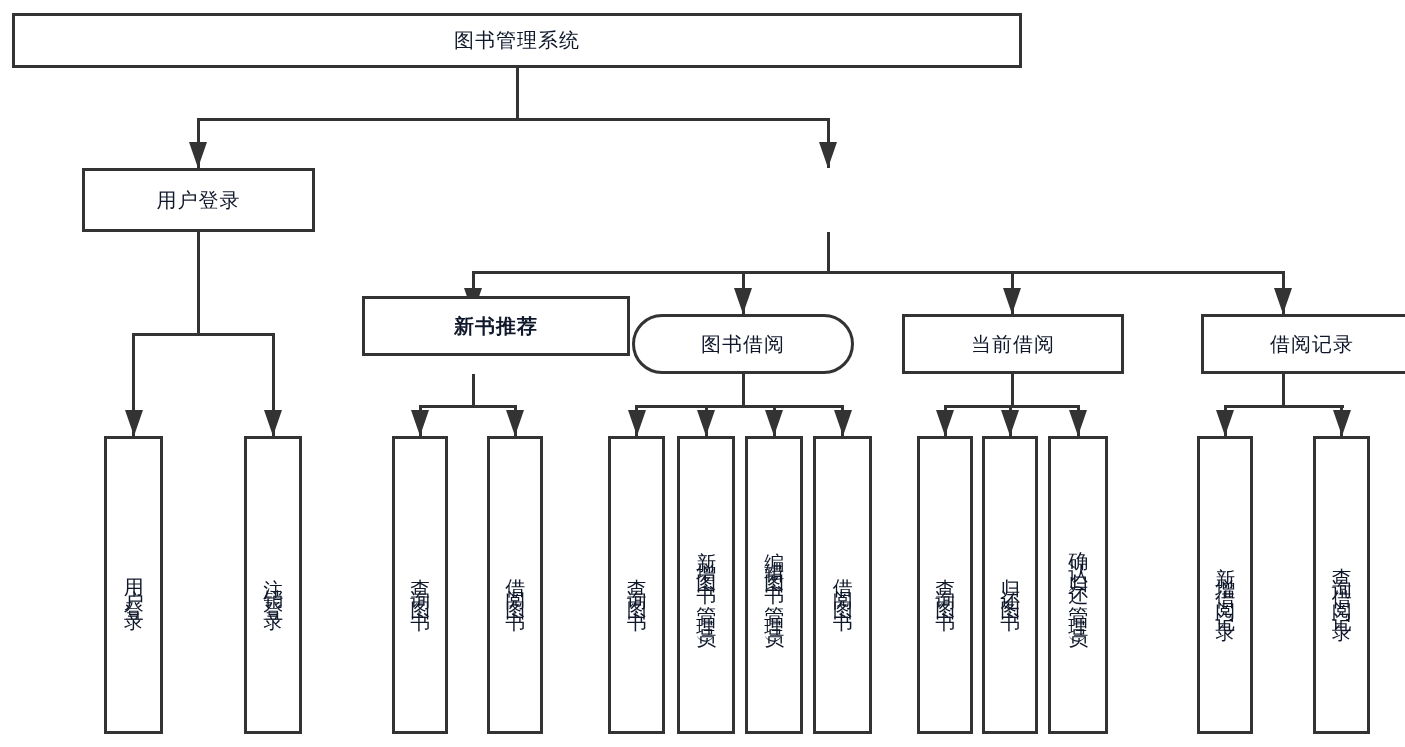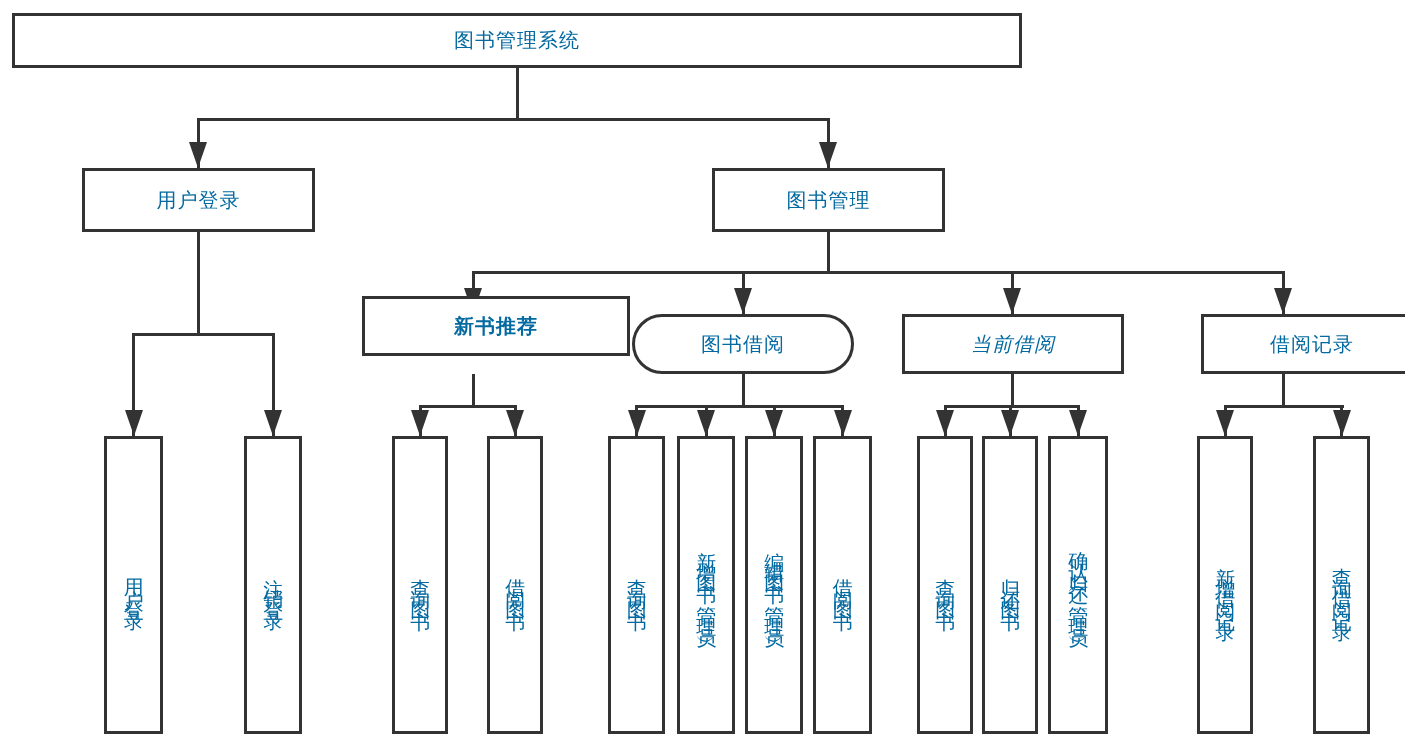--- a/index.html
+++ b/index.html
@@ -3,21 +3,21 @@
 <meta charset="utf-8">
 <style>
   html,body{margin:0;padding:0;background:#fff;}
   #canvas{
     position:relative;width:1405px;height:747px;background:#ffffff;
     font-family:"Liberation Sans",sans-serif;overflow:hidden;
   }
   .box{
     position:absolute;box-sizing:border-box;border:3px solid #333333;background:#ffffff;
     display:flex;align-items:center;justify-content:center;
-    color:#0369a1;font-size:20px;letter-spacing:1px;
+    color:#0f172a;font-size:20px;letter-spacing:1px;
   }
   .vtext{
     writing-mode:vertical-lr;text-orientation:mixed;
     letter-spacing:11px;line-height:1.08;white-space:nowrap;
   }
   .hline{position:absolute;height:3px;background:#333333;}
   .vline{position:absolute;width:3px;background:#333333;}
   .arrow{
     position:absolute;width:0;height:0;
     border-left:9px solid transparent;border-right:9px solid transparent;
@@ -36,21 +36,20 @@
   <div class="box" style="left:12px;top:13px;width:1010px;height:55px;">图书管理系统</div>
 
   <div class="vline" style="left:515.5px;top:68px;height:53px;"></div>
   <div class="hline" style="left:196.5px;top:118px;width:633px;"></div>
   <div class="vline" style="left:196.5px;top:120px;height:48px;"></div>
   <div class="vline" style="left:826.5px;top:120px;height:48px;"></div>
   <div class="arrow" style="left:189px;top:142px;"></div>
   <div class="arrow" style="left:819px;top:142px;"></div>
 
   <div class="box" style="left:82px;top:168px;width:233px;height:64px;">用户登录</div>
-  <div class="box" style="left:712px;top:168px;width:233px;height:64px;">图书管理</div>
 
   <div class="vline" style="left:196.5px;top:232px;height:104px;"></div>
   <div class="hline" style="left:132px;top:333px;width:143px;"></div>
   <div class="vline" style="left:132px;top:335px;height:101px;"></div>
   <div class="vline" style="left:271.5px;top:335px;height:101px;"></div>
   <div class="arrow" style="left:124.5px;top:410px;"></div>
   <div class="arrow" style="left:264px;top:410px;"></div>
 
   <div class="vline" style="left:826.5px;top:232px;height:42px;"></div>
   <div class="hline" style="left:471.5px;top:271px;width:813px;"></div>
@@ -58,21 +57,21 @@
   <div class="vline" style="left:741.5px;top:273px;height:41px;"></div>
   <div class="vline" style="left:1010.5px;top:273px;height:41px;"></div>
   <div class="vline" style="left:1281.5px;top:273px;height:41px;"></div>
   <div class="arrow" style="left:464px;top:288px;"></div>
   <div class="arrow" style="left:734px;top:288px;"></div>
   <div class="arrow" style="left:1003px;top:288px;"></div>
   <div class="arrow" style="left:1274px;top:288px;"></div>
 
   <div class="box" style="left:362px;top:296px;width:268px;height:60px;font-weight:bold;">新书推荐</div>
   <div class="box" style="left:632px;top:314px;width:222px;height:60px;border-radius:30px;">图书借阅</div>
-  <div class="box" style="left:902px;top:314px;width:222px;height:60px;font-style:italic;">当前借阅</div>
+  <div class="box" style="left:902px;top:314px;width:222px;height:60px;">当前借阅</div>
   <div class="box" style="left:1172px;top:314px;width:222px;height:60px;margin-left:29px;">借阅记录</div>
 
   <div class="vline" style="left:471.5px;top:374px;height:34px;"></div>
   <div class="hline" style="left:418.5px;top:405px;width:98px;"></div>
   <div class="vline" style="left:418.5px;top:407px;height:29px;"></div>
   <div class="vline" style="left:513.5px;top:407px;height:29px;"></div>
   <div class="arrow" style="left:411px;top:410px;"></div>
   <div class="arrow" style="left:506px;top:410px;"></div>
 
   <div class="vline" style="left:741.5px;top:374px;height:34px;"></div>

